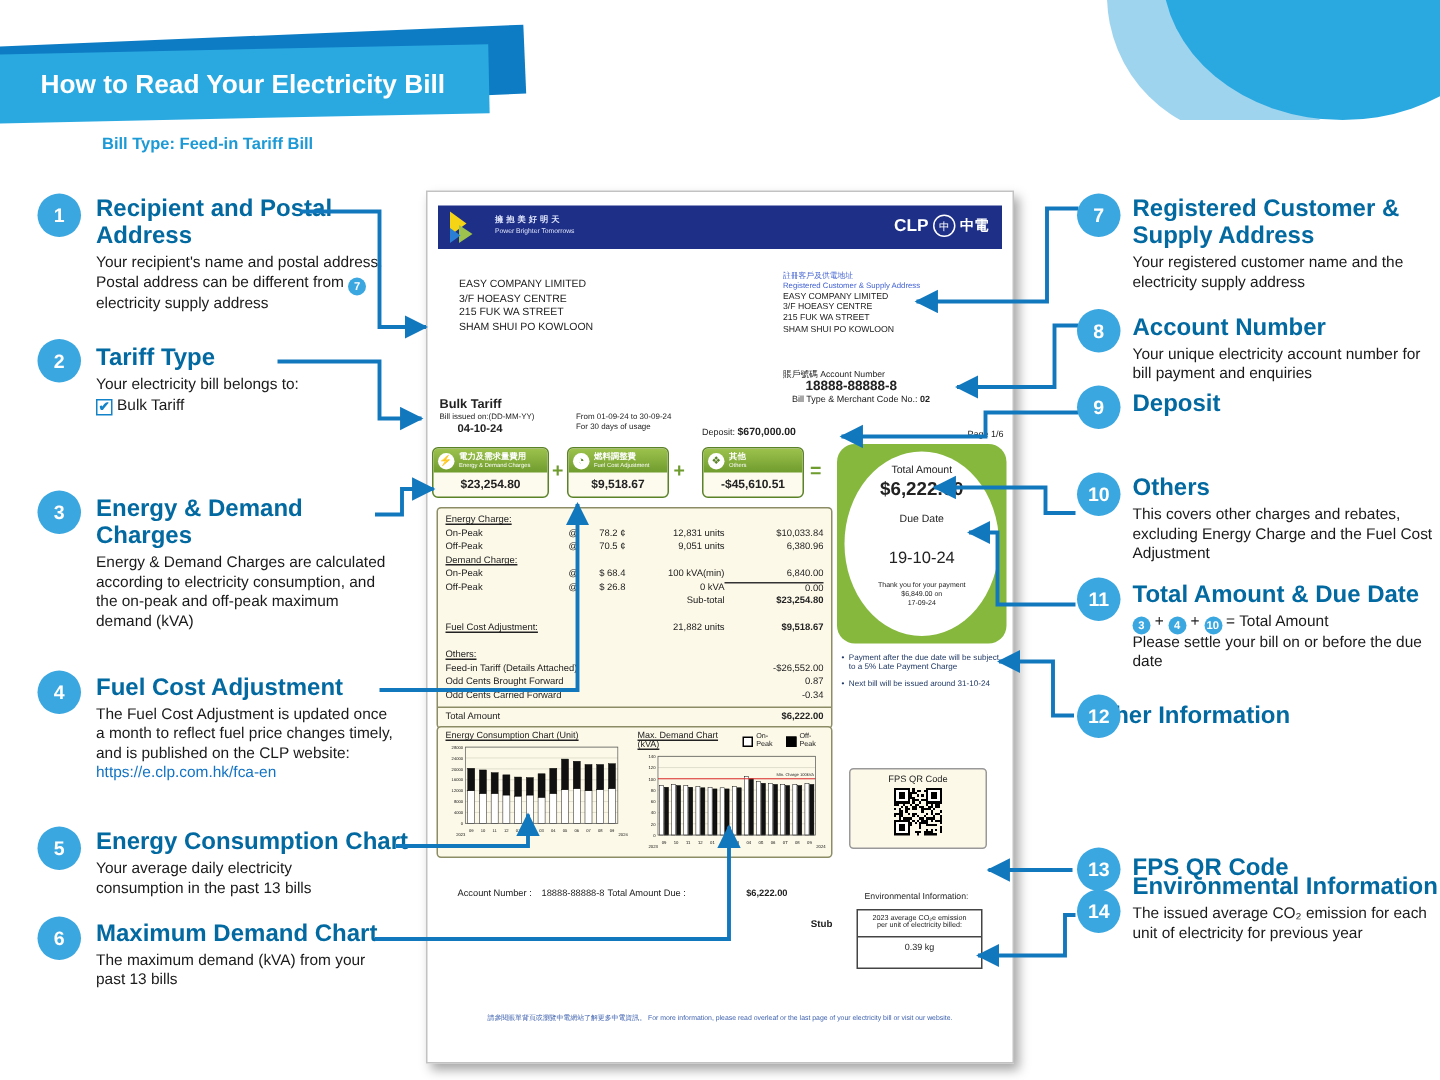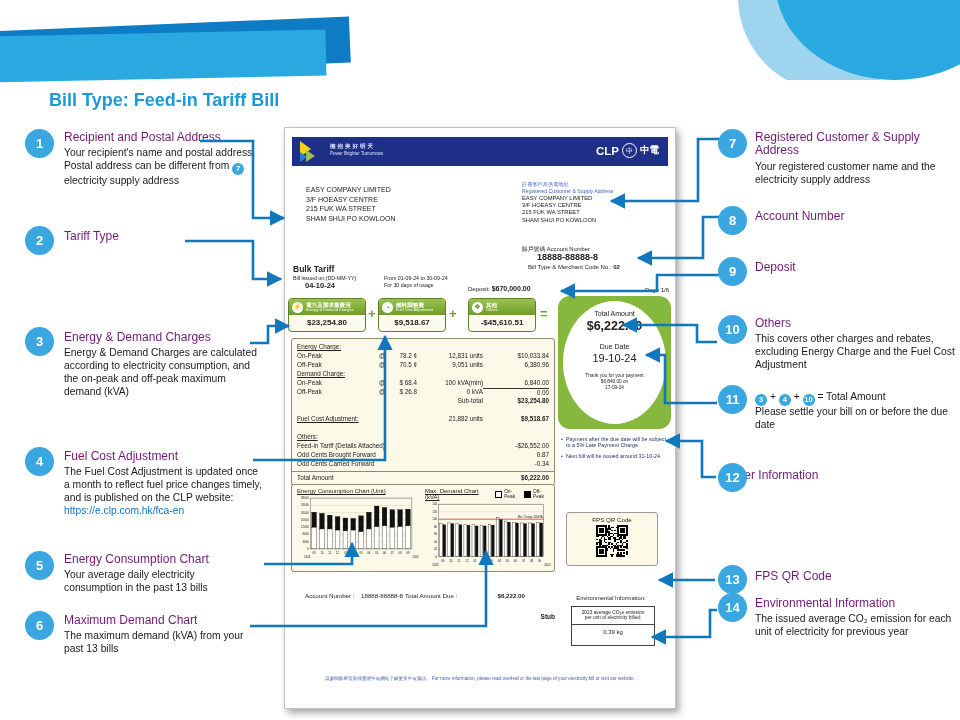--- a/index.html
+++ b/index.html
@@ -4,31 +4,31 @@
 <style>
   html,body{margin:0;padding:0;background:#fff;}
   .canvas{position:relative;width:960px;height:720px;background:#fff;overflow:hidden;
           font-family:"Liberation Sans",sans-serif;color:#222;}
   .abs{position:absolute;}
 
   
   .banner-dark{position:absolute;left:-12px;top:24px;width:362px;height:46px;background:#0e7cc4;transform:rotate(-2.4deg);}
   .banner-light{position:absolute;left:-12px;top:33px;width:338px;height:46px;background:#2aa9e1;transform:rotate(-1.2deg);}
   .banner-title{position:absolute;left:27px;top:46px;color:#fff;font-weight:bold;font-size:17.5px;}
-  .subtitle{position:absolute;left:49px;top:90px;color:#1c9ad6;font-weight:bold;font-size:18px;}
+  .subtitle{position:absolute;left:68px;top:90px;color:#1c9ad6;font-weight:bold;font-size:11px;}
   .badge-wrap{position:absolute;left:730px;top:0;width:230px;height:80px;overflow:hidden;}
   .badge-pale{position:absolute;left:8px;top:-98px;width:190px;height:190px;border-radius:50%;background:#9fd4ee;}
   .badge-main{position:absolute;left:45px;top:-118px;width:240px;height:198px;border-radius:50%;background:#2aa9e1;}
   .badge-text{position:absolute;left:75px;top:12px;color:#fff;font-weight:bold;font-size:12.5px;line-height:1.55;}
 
   
   .circle{position:absolute;width:29px;height:29px;border-radius:50%;background:#3aa7e0;color:#fff;
           font-weight:bold;font-size:13px;display:flex;align-items:center;justify-content:center;z-index:6;}
   .co{position:absolute;z-index:2;}
-  .co-title{color:#701a75;font-weight:normal;font-size:12px;line-height:1.12;}
+  .co-title{color:#0369a1;font-weight:bold;font-size:16px;line-height:1.12;}
   .co-desc{color:#1a1a1a;font-size:10.3px;line-height:1.26;margin-top:3px;}
   .badge-mini{display:inline-flex;width:12px;height:12px;border-radius:50%;background:#3aa7e0;color:#fff;
               font-size:7.5px;font-weight:bold;align-items:center;justify-content:center;vertical-align:-2px;}
   .cb{display:inline-flex;width:9px;height:9px;border:1.3px solid #1283c9;color:#1283c9;font-size:9px;
       align-items:center;justify-content:center;margin-right:3px;vertical-align:-1px;font-weight:bold;}
   .link{color:#1273c4;}
 
   
   .connectors{position:absolute;left:0;top:0;z-index:5;pointer-events:none;}
 
@@ -76,40 +76,47 @@
   .envbox{position:absolute;left:286px;top:478px;width:82px;height:38px;border:1px solid #444;text-align:center;background:#fff;}
   .billfooter{position:absolute;left:8px;right:8px;top:548px;text-align:center;font-size:4.6px;color:#3b5fae;}
 </style>
 </head>
 <body>
 
 <div class="canvas">
 
   <div class="banner-dark"></div>
   <div class="banner-light"></div>
+  <div class="banner-title">How to Read Your Electricity Bill</div>
   <div class="subtitle">Bill Type: Feed-in Tariff Bill</div>
 
   <div class="badge-wrap">
     <div class="badge-pale"></div>
     <div class="badge-main"></div>
   </div>
 
   <div class="circle" style="left:25px;top:129px">1</div>
   <div class="co" style="left:64px;top:131px;width:212px">
     <div class="co-title" style="width:175px">Recipient and Postal Address</div>
     <div class="co-desc">
       <span>Your recipient's name and postal address. Postal address can be different from</span>
       <span class="badge-mini">7</span>
       <span>electricity supply address</span>
     </div>
   </div>
 
   <div class="circle" style="left:25px;top:226px">2</div>
   <div class="co" style="left:64px;top:230px;width:212px">
     <div class="co-title">Tariff Type</div>
+    <div class="co-desc">
+      <div>Your electricity bill belongs to:</div>
+      <div style="margin-top:1px">
+        <span class="cb">✔</span><span>Bulk Tariff</span>
+      </div>
+    </div>
   </div>
 
   <div class="circle" style="left:25px;top:327px">3</div>
   <div class="co" style="left:64px;top:331px;width:200px">
     <div class="co-title">Energy &amp; Demand Charges</div>
     <div class="co-desc">Energy &amp; Demand Charges are calculated according to electricity consumption, and the on-peak and off-peak maximum demand (kVA)</div>
   </div>
 
   <div class="circle" style="left:25px;top:447px">4</div>
   <div class="co" style="left:64px;top:450px;width:202px">
@@ -134,35 +141,37 @@
 
   <div class="circle" style="left:718px;top:129px">7</div>
   <div class="co" style="left:755px;top:131px;width:200px">
     <div class="co-title" style="width:185px">Registered Customer &amp; Supply Address</div>
     <div class="co-desc">Your registered customer name and the electricity supply address</div>
   </div>
 
   <div class="circle" style="left:718px;top:206px">8</div>
   <div class="co" style="left:755px;top:210px;width:202px">
     <div class="co-title">Account Number</div>
+    <div class="co-desc">Your unique electricity account number for bill payment and enquiries</div>
   </div>
 
   <div class="circle" style="left:718px;top:257px">9</div>
   <div class="co" style="left:755px;top:261px;width:200px">
     <div class="co-title">Deposit</div>
   </div>
 
   <div class="circle" style="left:718px;top:315px">10</div>
   <div class="co" style="left:755px;top:317px;width:202px">
     <div class="co-title">Others</div>
     <div class="co-desc">This covers other charges and rebates, excluding Energy Charge and the Fuel Cost Adjustment</div>
   </div>
 
   <div class="circle" style="left:718px;top:385px">11</div>
   <div class="co" style="left:755px;top:388px;width:204px">
+    <div class="co-title">Total Amount &amp; Due Date</div>
     <div class="co-desc">
       <span class="badge-mini">3</span>
       <span>+</span>
       <span class="badge-mini">4</span>
       <span>+</span>
       <span class="badge-mini">10</span>
       <span>= Total Amount</span>
       <div>Please settle your bill on or before the due date</div>
     </div>
   </div>
@@ -171,21 +180,21 @@
   <div class="co" style="left:725px;top:469px;width:200px">
     <div class="co-title">Other Information</div>
   </div>
 
   <div class="circle" style="left:718px;top:565px">13</div>
   <div class="co" style="left:755px;top:570px;width:200px">
     <div class="co-title">FPS QR Code</div>
   </div>
 
   <div class="circle" style="left:718px;top:593px">14</div>
-  <div class="co" style="left:755px;top:597px;width:204px">
+  <div class="co" style="left:755px;top:583px;width:204px">
     <div class="co-title">Environmental Information</div>
     <div class="co-desc">The issued average CO₂ emission for each unit of electricity for previous year</div>
   </div>
 
   <div class="bill">
     <div class="hdrbar">
       <svg width="24" height="22" style="position:absolute;left:8px;top:3px">
         <polygon points="0,1 11,9 0,17" fill="#f5d416"></polygon>
         <polygon points="6,10 15,16 6,22" fill="#9dc24d"></polygon>
         <polygon points="0,12 7,17 0,22" fill="#2a7fd4"></polygon>
@@ -267,21 +276,21 @@
       </div>
       <div class="sumamt">-$45,610.51</div>
     </div>
     <div class="op" style="left:255px">=</div>
 
     <div class="totpanel">
       <div class="totoval">
         <div style="padding-top:9px;font-size:7px">Total Amount</div>
         <div class="b" style="font-size:12.5px;margin-top:2px">$6,222.00</div>
         <div style="font-size:7px;margin-top:10px">Due Date</div>
-        <div style="font-size:11px;margin-top:2px">19-10-24</div>
+        <div style="font-size:11px;margin-top:16px">19-10-24</div>
         <div style="font-size:4.7px;margin-top:9px;line-height:6px">
           <div>Thank you for your payment</div>
           <div>$6,849.00 on</div>
           <div>17-09-24</div>
         </div>
       </div>
     </div>
 
     <div class="notes">
       <div class="note">

